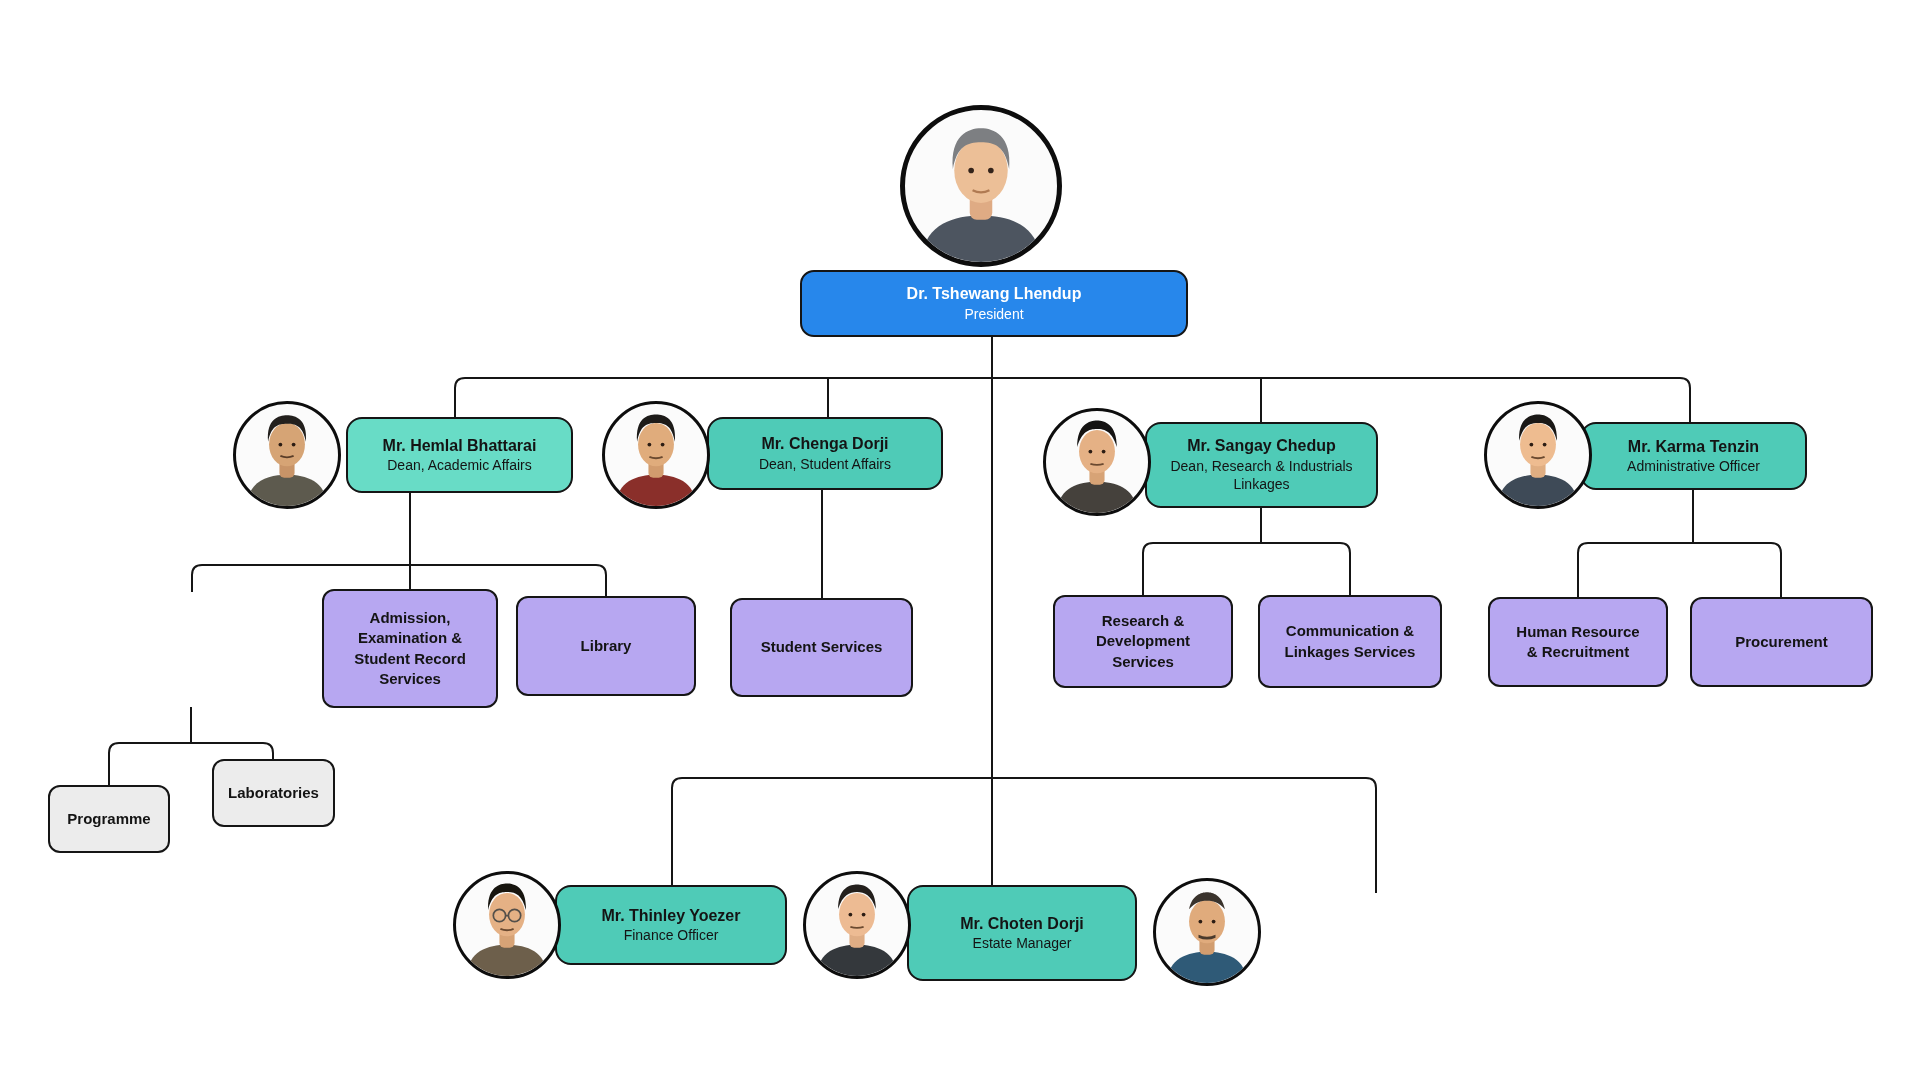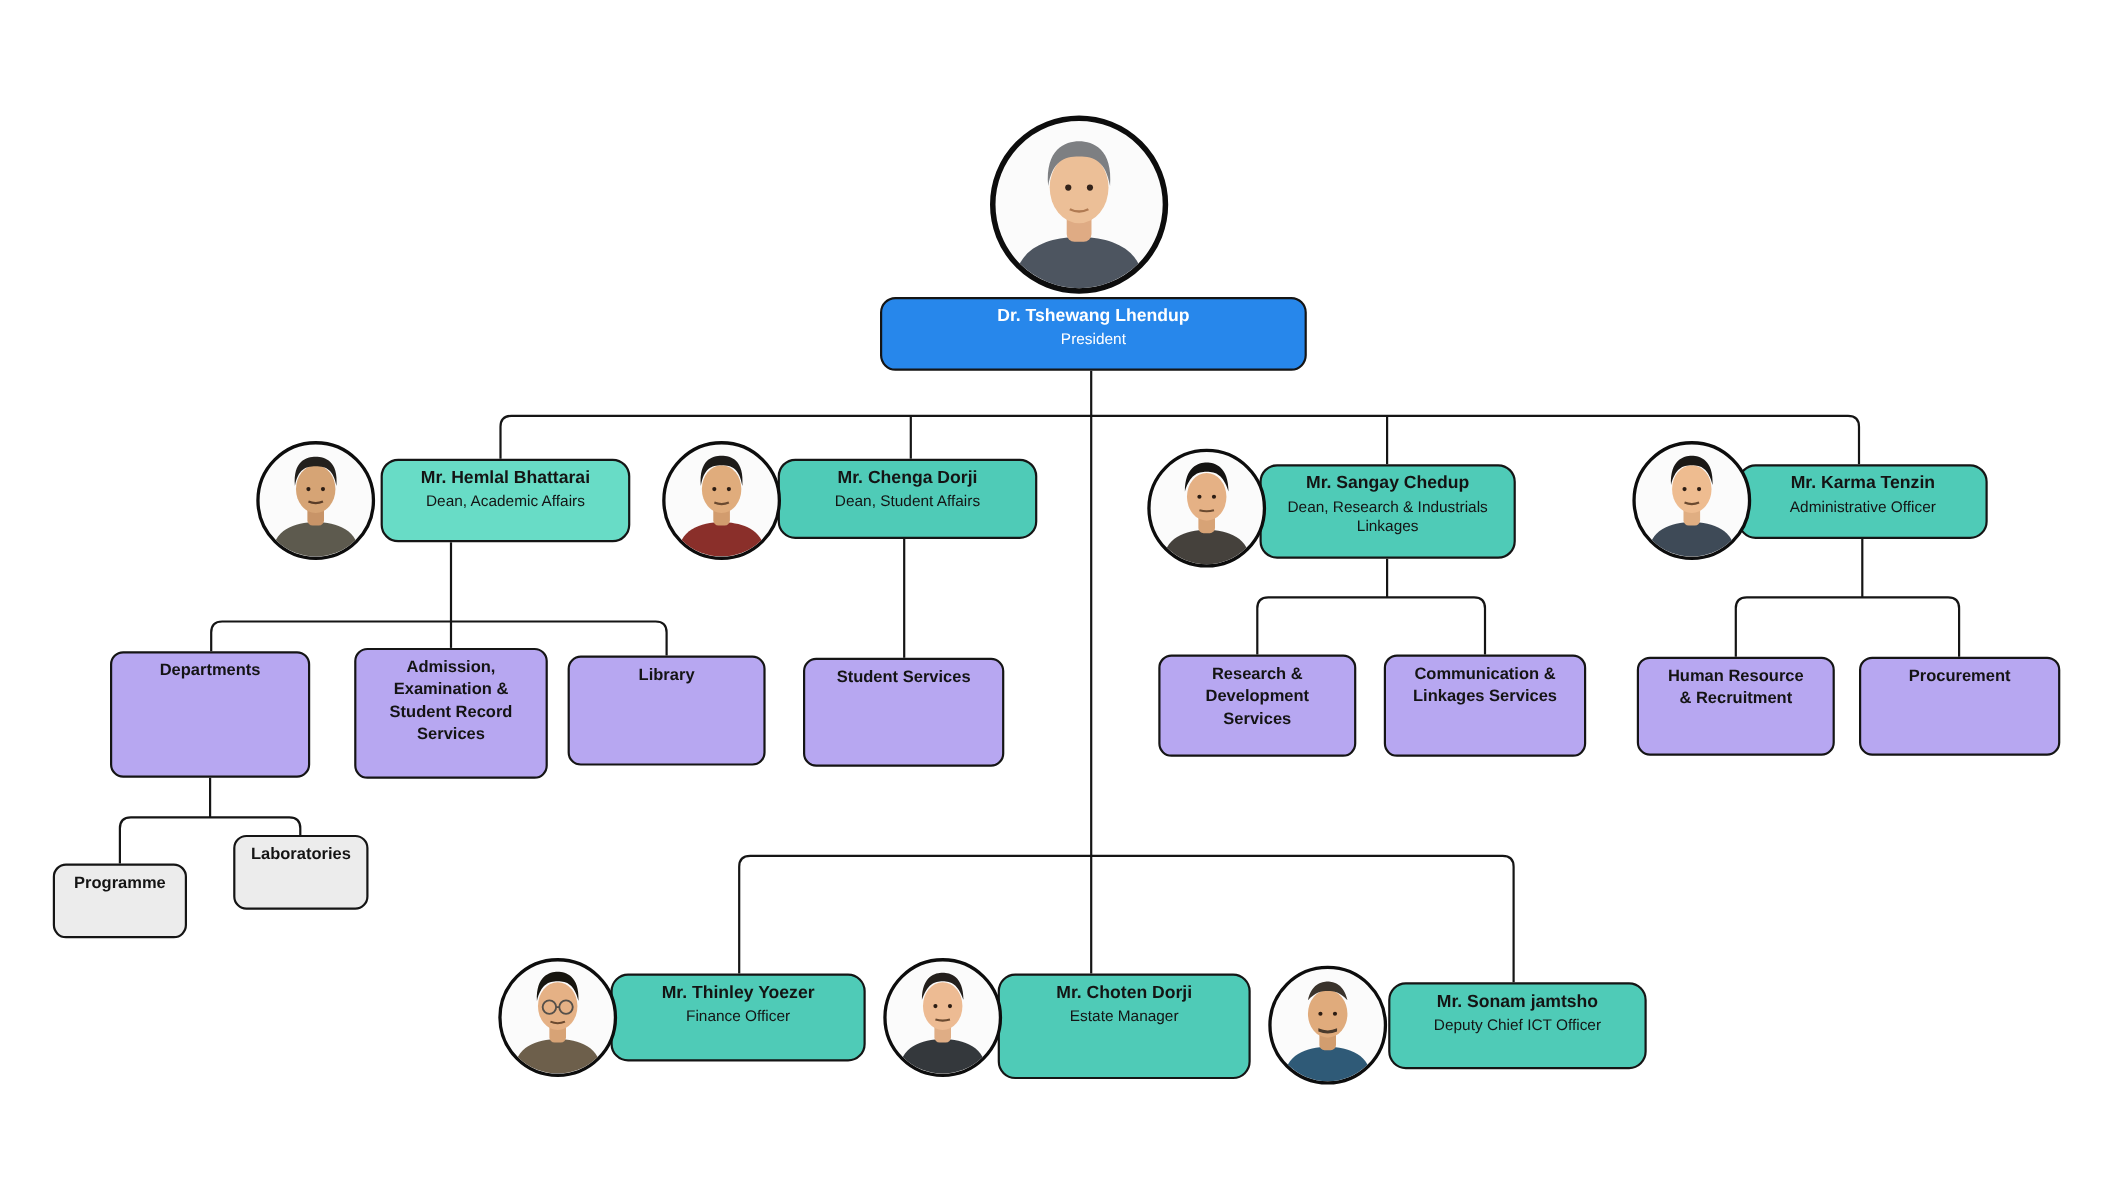--- a/index.html
+++ b/index.html
@@ -6,21 +6,21 @@
   .stage{
     position:relative;width:1920px;height:1080px;background:var(--page_bg,#fff);
     font-family:"Liberation Sans","DejaVu Sans",sans-serif;overflow:hidden;
   }
   .wires{position:absolute;left:0;top:0;z-index:1;}
   .wires path{fill:none;stroke:var(--line,#151515);stroke-width:2;}
 
   .card{
     position:absolute;z-index:2;box-sizing:border-box;
     border:2px solid var(--line,#151515);border-radius:16px;
-    display:flex;flex-direction:column;align-items:center;
+    display:flex;flex-direction:column;align-items:center;justify-content:center;
     text-align:center;padding:6px 20px;color:var(--text_dark,#141414);
   }
   .card .nm{font-weight:bold;font-size:16px;line-height:1.3;}
   .card .ttl{font-size:14px;line-height:1.3;}
   .card.blue{background:var(--president_blue,#2787EB);color:var(--text_light,#fff);border-radius:14px;}
   .card.mint{background:var(--mint,#68DCC6);}
   .card.teal{background:var(--teal,#4FCBB7);}
   .card.purple{background:var(--purple,#B7A7F1);border-radius:12px;}
   .card.gray{background:var(--gray,#ECECEC);border-radius:12px;}
   .card.purple .lbl,.card.gray .lbl{font-weight:bold;font-size:15px;line-height:1.35;}
@@ -177,23 +177,20 @@
   <div class="card teal" style="left:1145px;top:422px;width:233px;height:86px">
     <div class="nm">Mr. Sangay Chedup</div>
     <div class="ttl">Dean, Research &amp; Industrials Linkages</div>
   </div>
 
   <div class="card teal" style="left:1580px;top:422px;width:227px;height:68px">
     <div class="nm">Mr. Karma Tenzin</div>
     <div class="ttl">Administrative Officer</div>
   </div>
 
-  <div class="card purple" style="left:100px;top:592px;width:182px;height:115px">
-    <div class="lbl">Departments</div>
-  </div>
 
   <div class="card purple" style="left:322px;top:589px;width:176px;height:119px">
     <div class="lbl">Admission, Examination &amp; Student Record Services</div>
   </div>
 
   <div class="card purple" style="left:516px;top:596px;width:180px;height:100px">
     <div class="lbl">Library</div>
   </div>
 
   <div class="card purple" style="left:730px;top:598px;width:183px;height:99px">
@@ -227,18 +224,14 @@
   <div class="card teal" style="left:555px;top:885px;width:232px;height:80px">
     <div class="nm">Mr. Thinley Yoezer</div>
     <div class="ttl">Finance Officer</div>
   </div>
 
   <div class="card teal" style="left:907px;top:885px;width:230px;height:96px">
     <div class="nm">Mr. Choten Dorji</div>
     <div class="ttl">Estate Manager</div>
   </div>
 
-  <div class="card teal" style="left:1262px;top:893px;width:235px;height:79px">
-    <div class="nm">Mr. Sonam jamtsho</div>
-    <div class="ttl">Deputy Chief ICT Officer</div>
-  </div>
 
 </div>
 
 </body></html>

